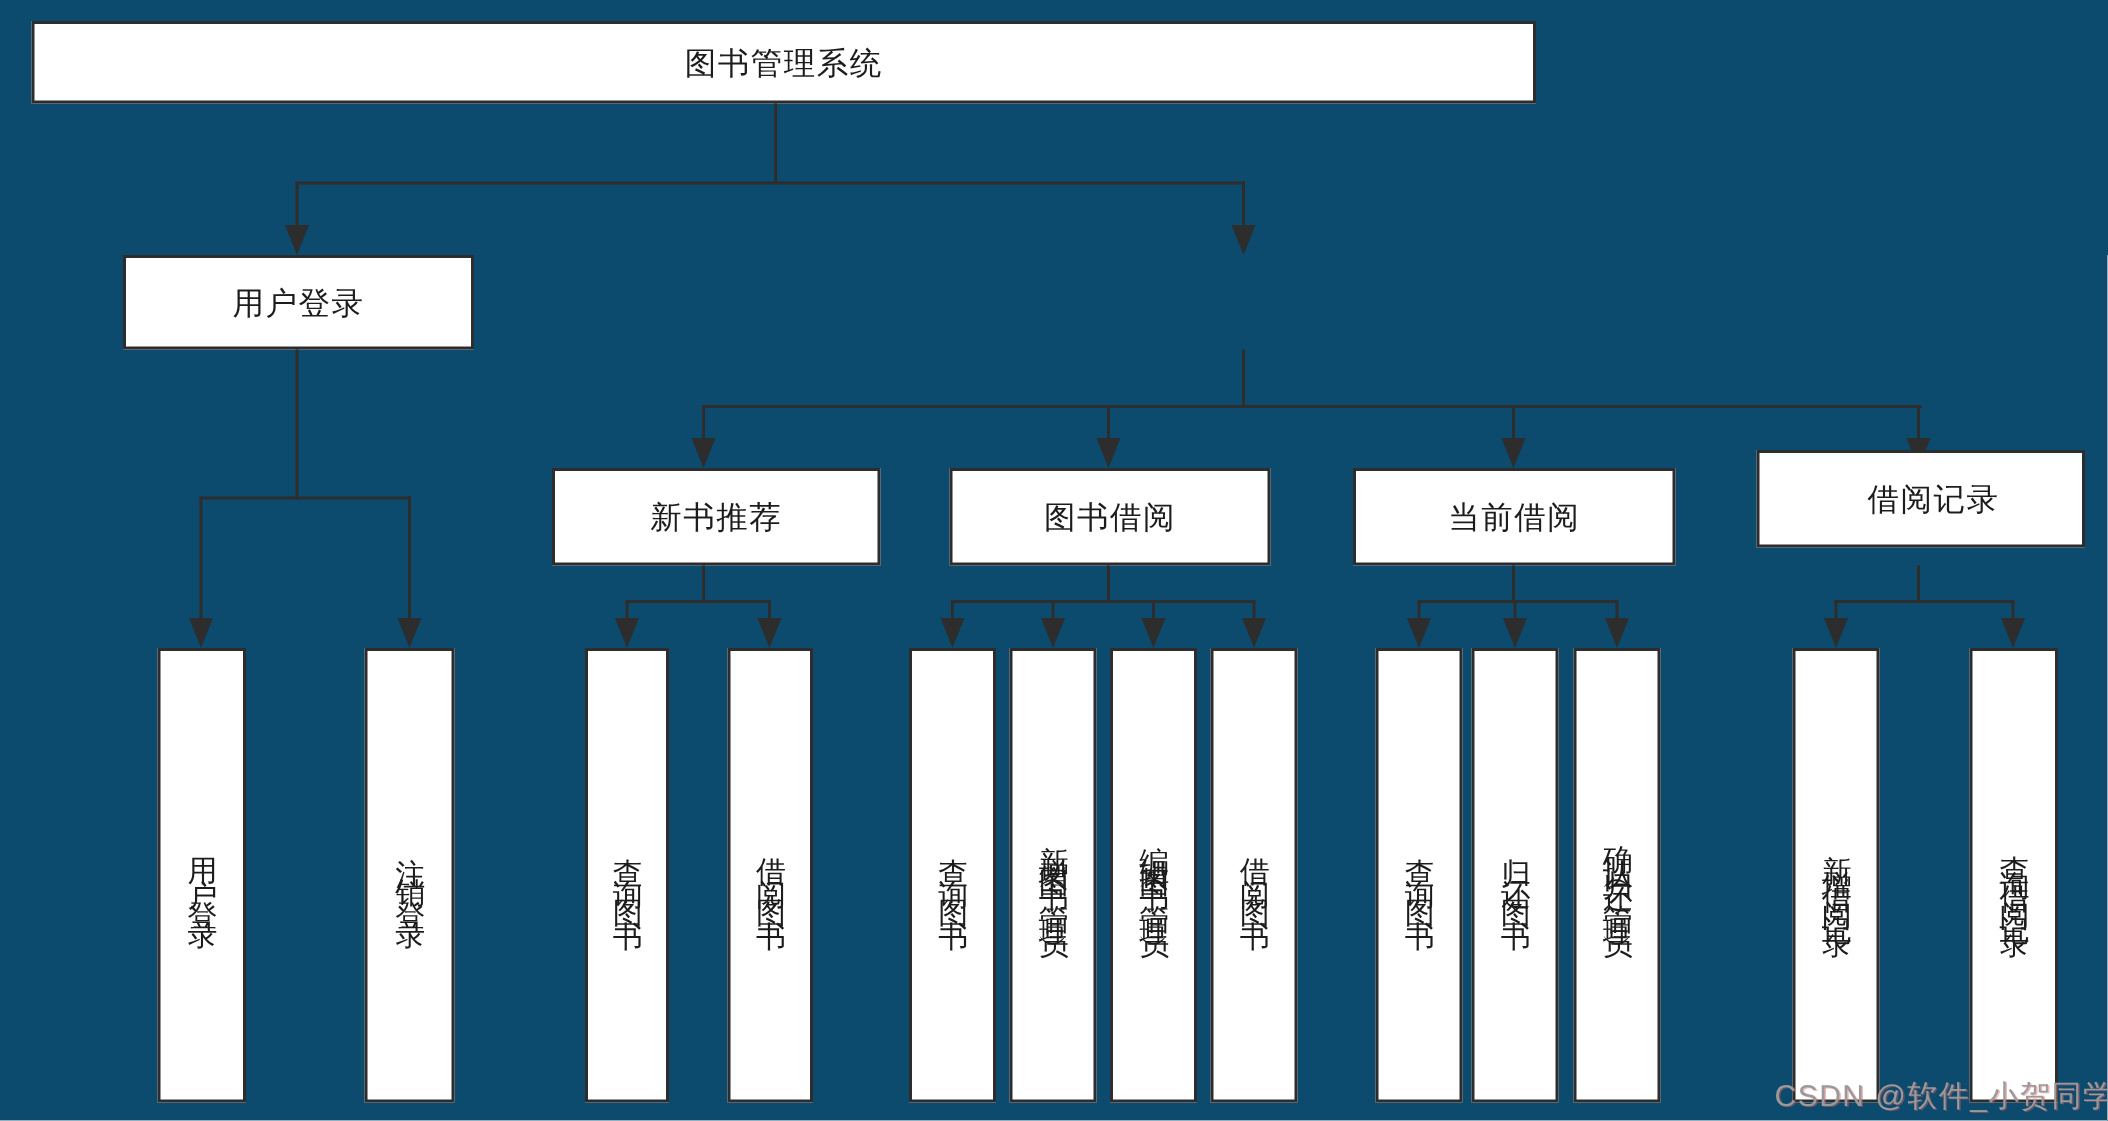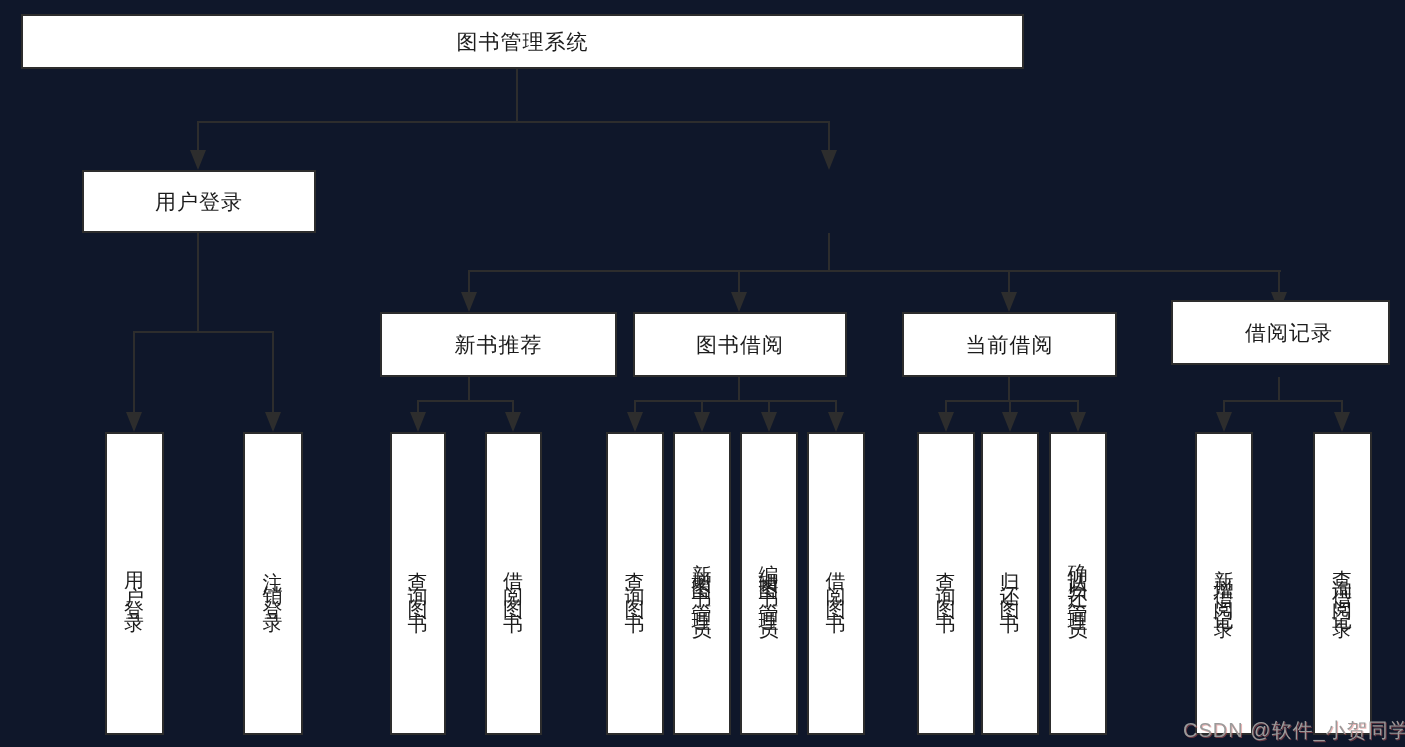--- a/index.html
+++ b/index.html
@@ -1,19 +1,19 @@
 <!DOCTYPE html>
 <html><head>
 <meta charset="utf-8">
 <style>
   html,body { margin:0; padding:0; background:#ffffff; }
   .canvas {
     position:relative;
     width:1405px; height:747px;
-    background:#0f172a;
+    background:#0c4a6e;
     font-family:"Liberation Sans","DejaVu Sans",sans-serif;
     color:#1c1c1c;
     overflow:hidden;
   }
   .box {
     position:absolute;
     background:#ffffff;
     border:2px solid #2d2d2d;
     box-sizing:border-box;
     display:flex;
@@ -82,21 +82,21 @@
   <div class="hline" style="left:468px; top:270px; width:813px;"></div>
   <div class="vline" style="left:468px; top:270px; height:24px;"></div>
   <div class="arrow" style="left:461px; top:292px;"></div>
   <div class="vline" style="left:738px; top:270px; height:24px;"></div>
   <div class="arrow" style="left:731px; top:292px;"></div>
   <div class="vline" style="left:1008px; top:270px; height:24px;"></div>
   <div class="arrow" style="left:1001px; top:292px;"></div>
   <div class="vline" style="left:1278px; top:270px; height:24px;"></div>
   <div class="arrow" style="left:1271px; top:292px;"></div>
 
-  <div class="box" style="left:380px; top:312px; width:237px; height:65px;">
+  <div class="box" style="left:368px; top:312px; width:219px; height:65px;">
     <span class="hlabel">新书推荐</span>
   </div>
   <div class="box" style="left:902px; top:312px; width:215px; height:65px;">
     <span class="hlabel">当前借阅</span>
   </div>
   <div class="box" style="left:633px; top:312px; width:214px; height:65px;">
     <span class="hlabel">图书借阅</span>
   </div>
   <div class="box" style="left:1171px; top:300px; width:219px; height:65px;padding-left:17px;">
     <span class="hlabel">借阅记录</span>

